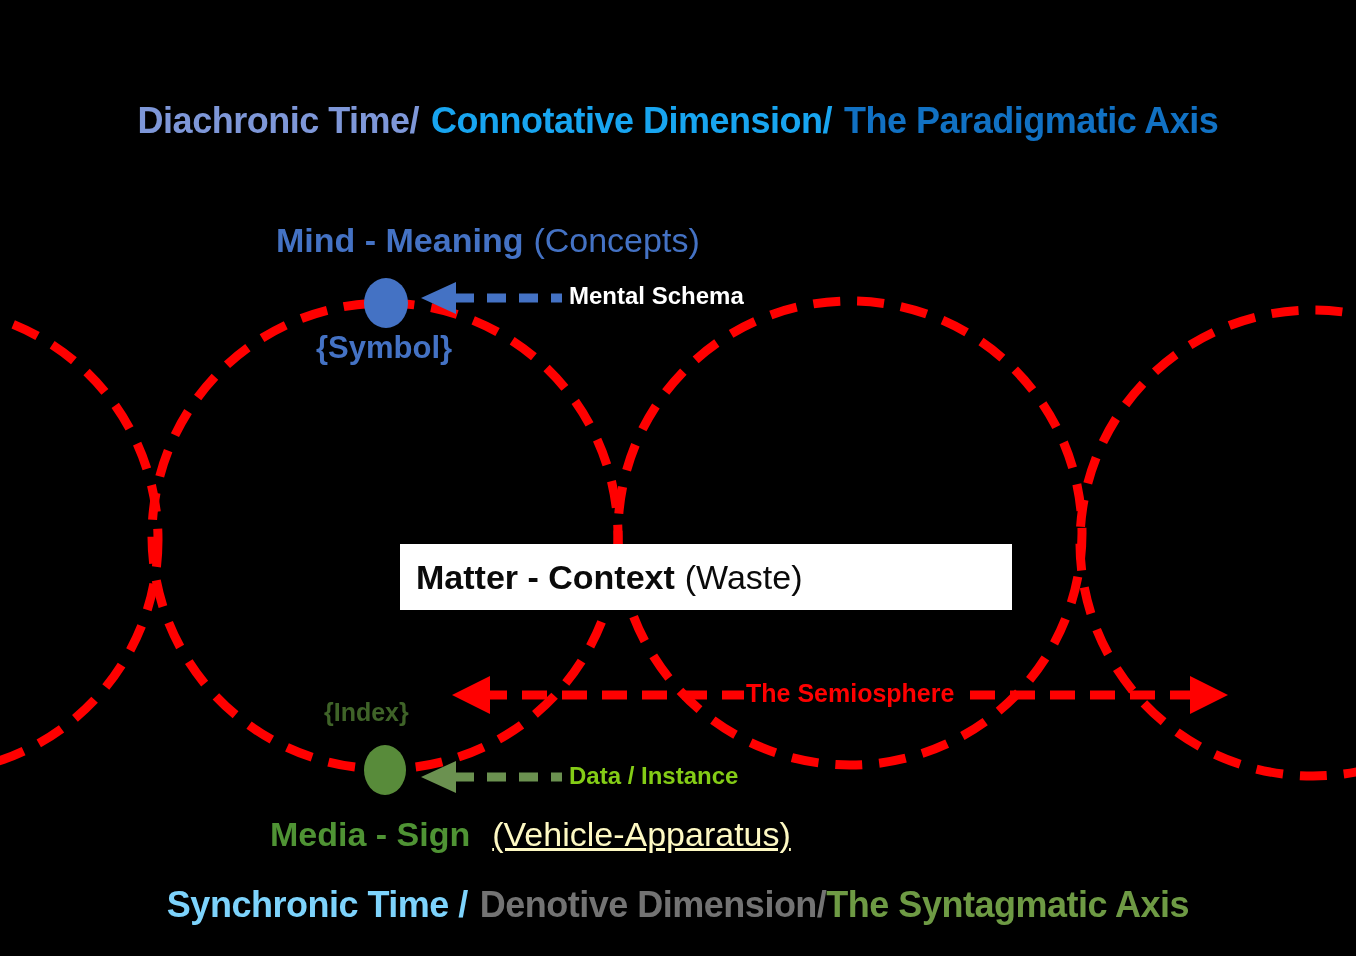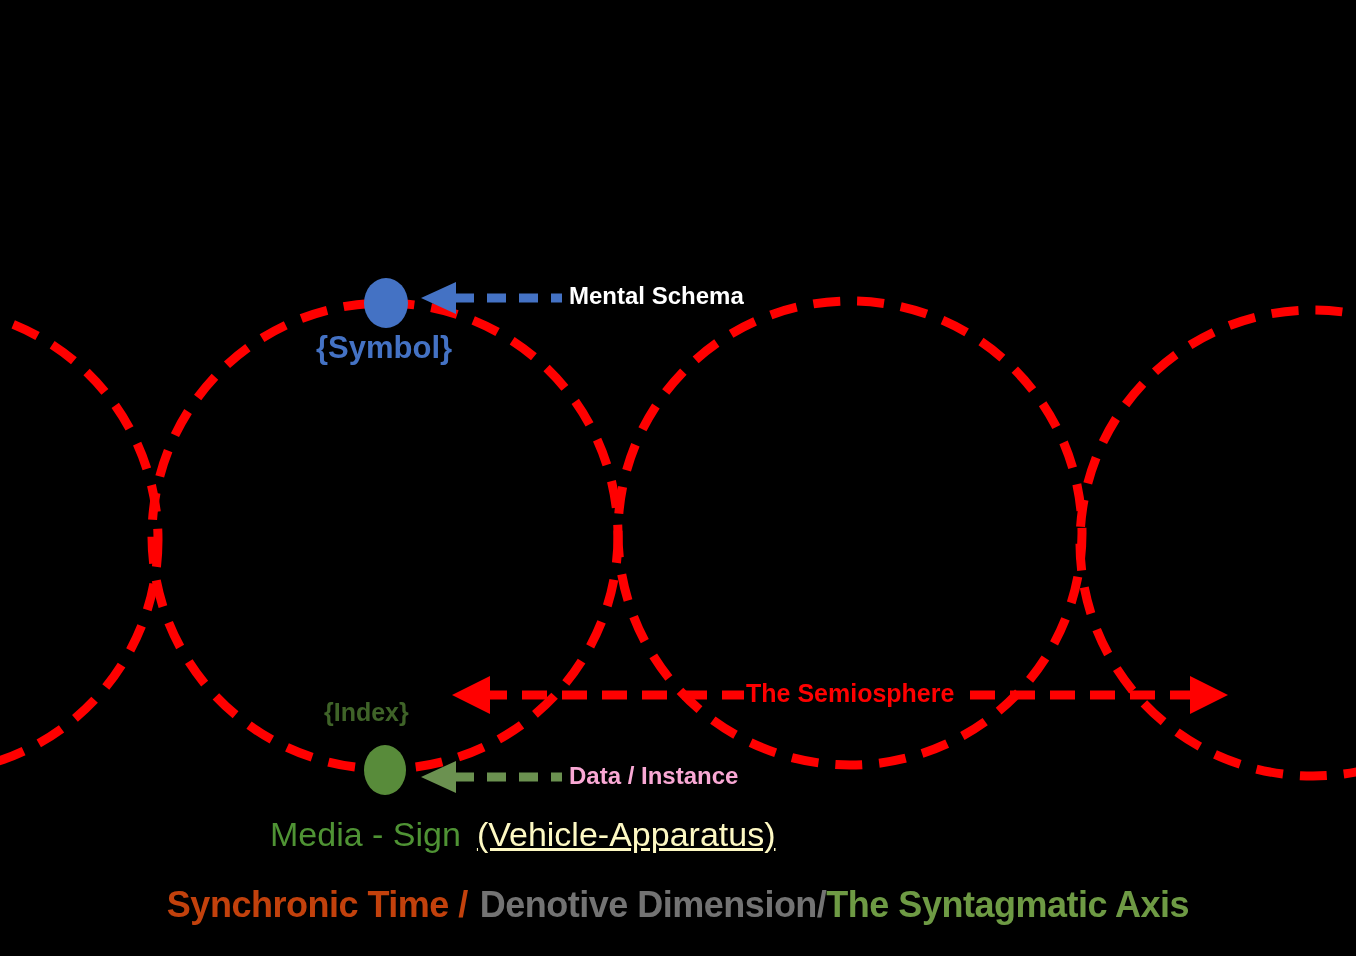--- a/index.html
+++ b/index.html
@@ -8,35 +8,35 @@
     font-family:"Liberation Sans", sans-serif;
   }
   .abs{position:absolute;}
   svg.layer{position:absolute;left:0;top:0;width:1356px;height:956px;}
   .title{width:1356px;text-align:center;font-weight:bold;font-size:36px;letter-spacing:-0.5px;white-space:nowrap;}
   .top-axis{top:100px;left:0;}
   .bottom-axis{top:884px;left:0;}
   .t-peri{color:#7E97D8;margin-right:12px;}
   .t-azure{color:#18A5F0;margin-right:12px;}
   .t-medblue{color:#1171C3;}
-  .b-yellowgreen{color:#c2410c;margin-right:12px;margin-top:44px;}
+  .b-yellowgreen{color:#7dd3fc;margin-right:12px;margin-top:44px;}
   .b-vivid{color:#737373;}
   .b-olive{color:#6E9A44;margin-top:40px;}
   .mind-label{left:276px;top:221px;font-size:34px;color:#4472C4;white-space:nowrap;}
   .mind-label .bold{font-weight:bold;margin-right:10px;}
   .symbol-label{left:316px;top:330px;font-size:31px;color:#4472C4;font-weight:600;}
   .mental-schema{left:569px;top:282px;font-size:24px;font-weight:bold;color:#ffffff;}
   .matter-box{left:400px;top:544px;width:612px;height:66px;background:#FFFFFF;display:flex;align-items:center;z-index:5;}
   .matter-text{font-size:34px;color:#0A0A0A;margin-left:16px;white-space:nowrap;}
   .matter-text .bold{font-weight:bold;margin-right:10px;}
   .semiosphere-label{left:746px;top:679px;width:224px;text-align:left;font-size:25px;font-weight:bold;color:#FF0000;z-index:4;}
   .index-label{left:324px;top:698px;font-size:25px;color:#3F6328;font-weight:600;}
-  .data-instance{left:569px;top:762px;font-size:24px;font-weight:bold;color:#f9a8d4;}
+  .data-instance{left:569px;top:762px;font-size:24px;font-weight:bold;color:#84cc16;}
   .media-label{left:270px;top:815px;font-size:34px;color:#4F9334;white-space:nowrap;}
-  .media-label .bold{font-weight:normal;margin-right:16px;}
+  .media-label .bold{font-weight:bold;margin-right:22px;}
   .media-label .paren{color:#fef9c3;text-decoration:underline;}
 </style>
 </head>
 <body>
 
 <div class="canvas">
 
   <svg class="layer" viewBox="0 0 1356 956">
 
     <circle cx="-75" cy="540" r="233" fill="none" stroke="#FF0000" stroke-width="9" stroke-dasharray="27 17"></circle>
@@ -58,26 +58,37 @@
 
     <g>
       <line x1="455" y1="777" x2="562" y2="777" stroke="#6B9150" stroke-width="9" stroke-dasharray="19 13"></line>
       <polygon points="421,777 456,761 456,793" fill="#6B9150"></polygon>
     </g>
 
     <ellipse cx="386" cy="303" rx="22" ry="25" fill="#4472C4"></ellipse>
     <ellipse cx="385" cy="770" rx="21" ry="25" fill="#588B3A"></ellipse>
   </svg>
 
+  <div class="abs title top-axis">
+    <span class="t-peri">Diachronic Time/</span><span class="t-azure">Connotative Dimension/</span><span class="t-medblue">The Paradigmatic Axis</span>
+  </div>
 
+  <div class="abs mind-label">
+    <span class="bold">Mind - Meaning</span><span>(Concepts)</span>
+  </div>
 
   <div class="abs symbol-label">{Symbol}</div>
 
   <div class="abs mental-schema">Mental Schema</div>
 
+  <div class="abs matter-box">
+    <div class="matter-text">
+      <span class="bold">Matter - Context</span><span>(Waste)</span>
+    </div>
+  </div>
 
   <div class="abs semiosphere-label">The Semiosphere</div>
 
   <div class="abs index-label">{Index}</div>
 
   <div class="abs data-instance">Data / Instance</div>
 
   <div class="abs media-label">
     <span class="bold">Media - Sign</span><span class="paren">(Vehicle-Apparatus)</span>
   </div>

